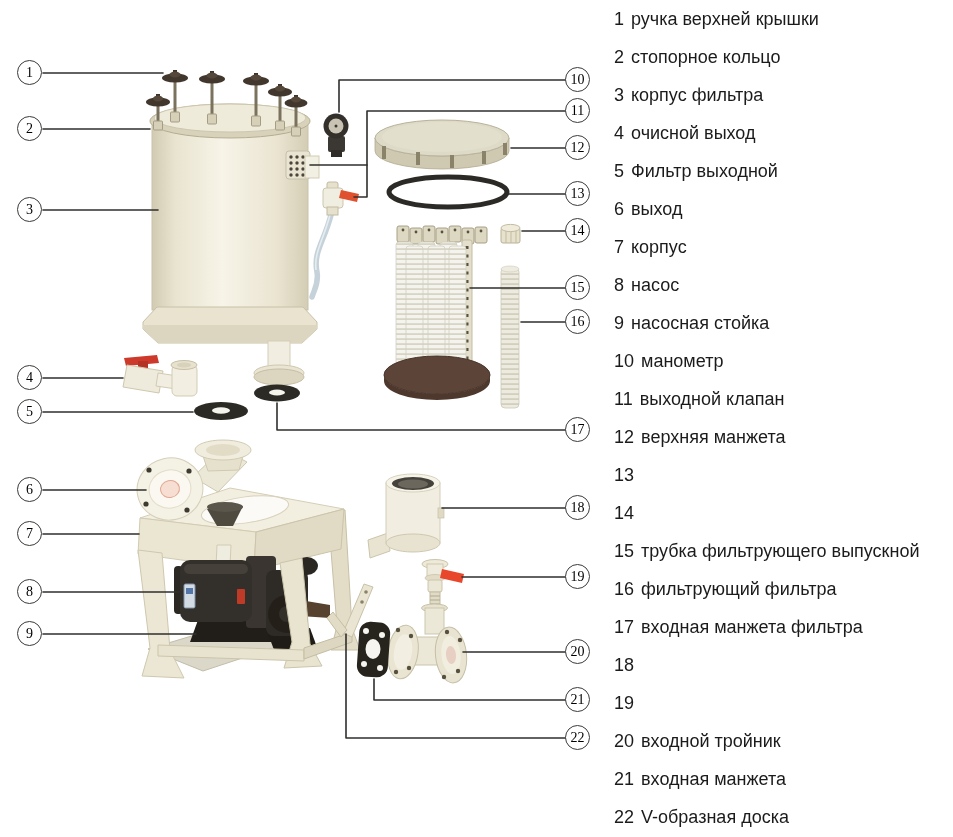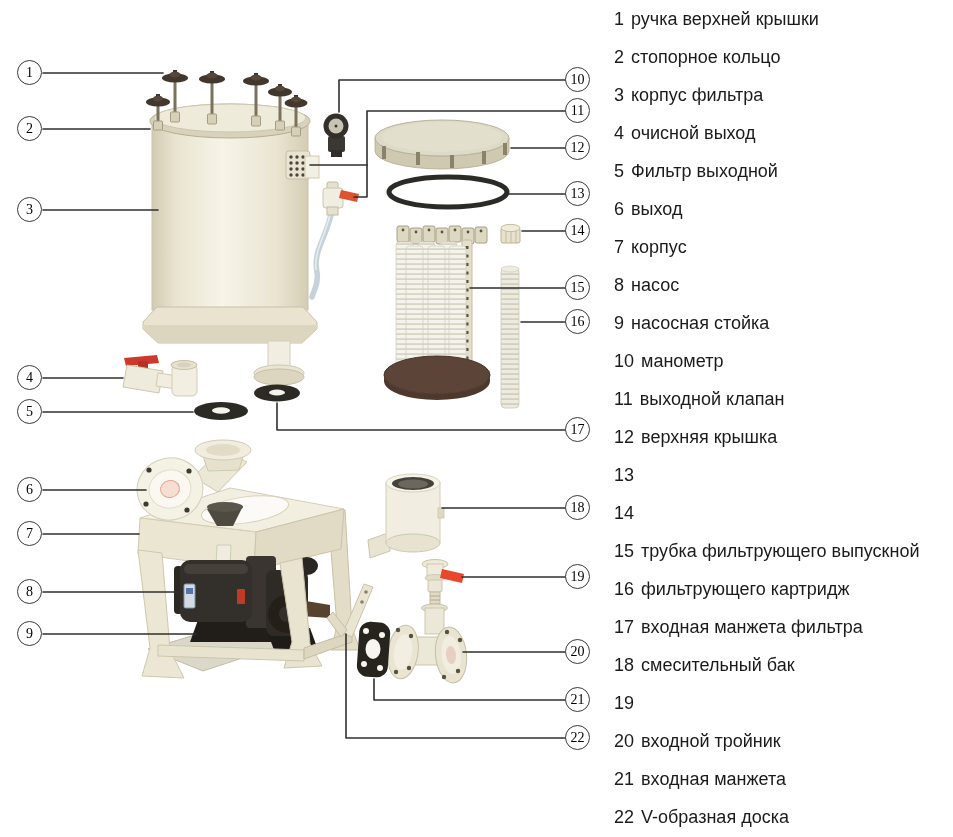--- a/index.html
+++ b/index.html
@@ -436,43 +436,42 @@
   <div class="row">
         <span class="num">10</span>
         <span class="lbl">манометр</span>
       </div>
   <div class="row">
         <span class="num">11</span>
         <span class="lbl">выходной клапан</span>
       </div>
   <div class="row">
         <span class="num">12</span>
-        <span class="lbl">верхняя крышка</span>
+        <span class="lbl">верхняя манжета</span>
       </div>
   <div class="row">
         <span class="num">13</span>
       </div>
   <div class="row">
         <span class="num">14</span>
       </div>
   <div class="row">
         <span class="num">15</span>
         <span class="lbl">трубка фильтрующего выпускной</span>
       </div>
   <div class="row">
         <span class="num">16</span>
-        <span class="lbl">фильтрующего картридж</span>
+        <span class="lbl">фильтрующий фильтра</span>
       </div>
   <div class="row">
         <span class="num">17</span>
         <span class="lbl">входная манжета фильтра</span>
       </div>
   <div class="row">
         <span class="num">18</span>
-        <span class="lbl">смесительный бак</span>
       </div>
   <div class="row">
         <span class="num">19</span>
       </div>
   <div class="row">
         <span class="num">20</span>
         <span class="lbl">входной тройник</span>
       </div>
   <div class="row">
         <span class="num">21</span>

